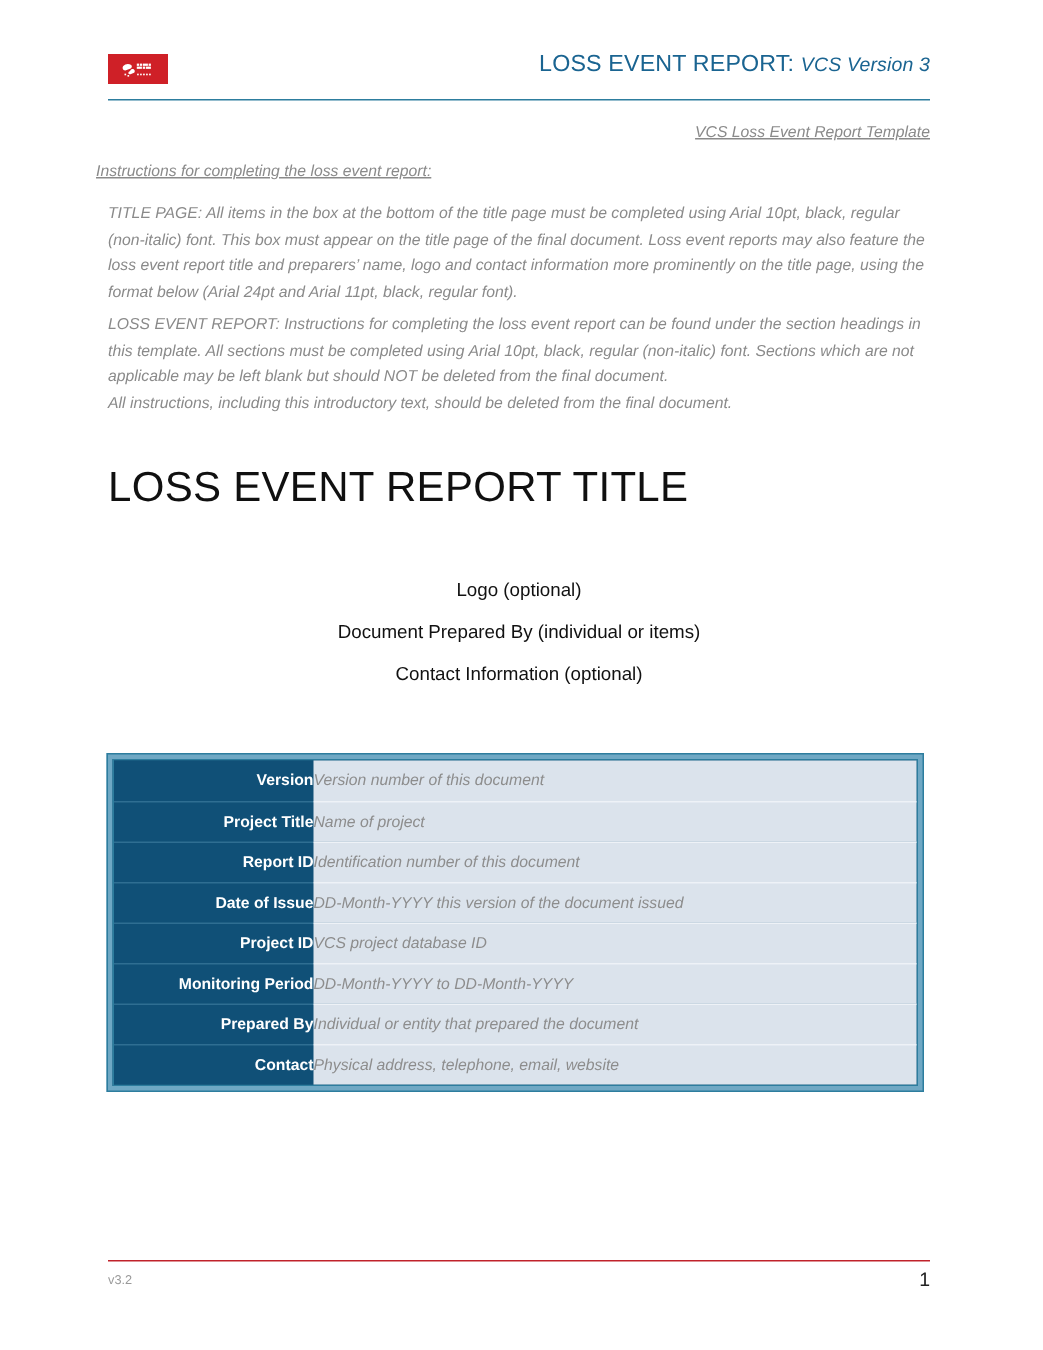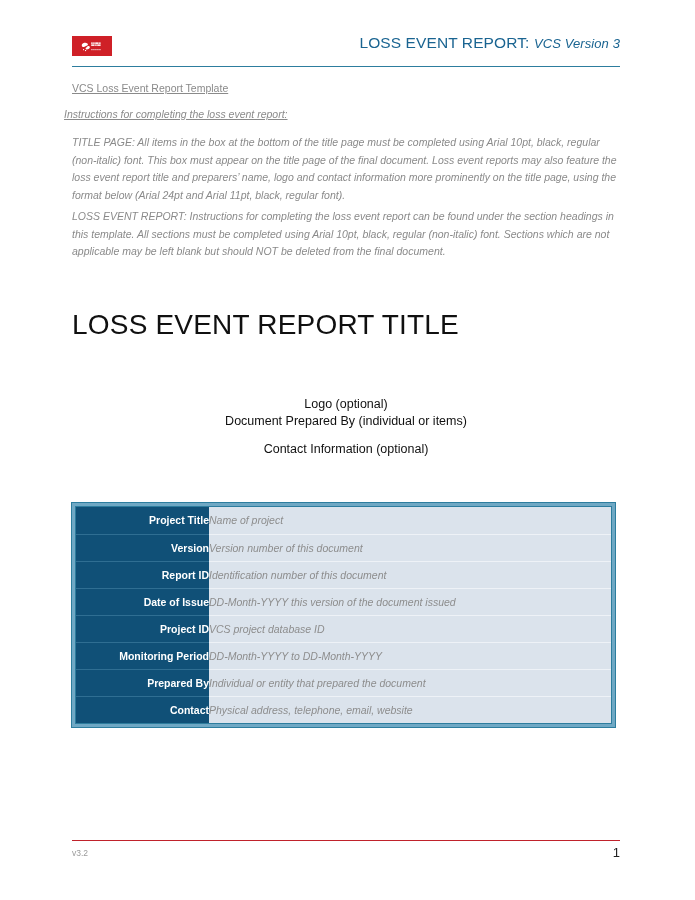--- a/index.html
+++ b/index.html
@@ -69,22 +69,23 @@
     height: 0;
     border-top: 1.6px solid #2d7d9e;
   }
 
   
   .doc-sub {
     position: absolute;
     left: 72px;
     top: 82px;
     width: 548px;
-    text-align: left;
-    font-size: 10.5px;
+    text-align: right;
+    font-size: 10.5px;
+    font-style: italic;
     color: #8a8a8a;
     text-decoration: underline;
   }
   .instr-head {
     position: absolute;
     left: 64px;
     top: 108px;
     font-size: 10.5px;
     font-style: italic;
     color: #8a8a8a;
@@ -116,21 +117,21 @@
     letter-spacing: 0.2px;
   }
   .sub-line {
     position: absolute;
     left: 72px;
     width: 548px;
     text-align: center;
     font-size: 12.5px;
     color: #111111;
   }
-  .sub-1 { top: 397px; }
+  .sub-1 { top: 386px; }
   .sub-2 { top: 414px; }
   .sub-3 { top: 442px; }
 
   
   .title-box {
     position: absolute;
     left: 71px;
     top: 502px;
     width: 545px;
     box-sizing: border-box;
@@ -243,38 +244,39 @@
   </div>
 
   <div class="header-rule"></div>
 
   <div class="doc-sub">VCS Loss Event Report Template</div>
 
   <div class="instr-head">Instructions for completing the loss event report:</div>
 
   <div class="instr-p instr-p1">TITLE PAGE: All items in the box at the bottom of the title page must be completed using Arial 10pt, black, regular (non-italic) font. This box must appear on the title page of the final document. Loss event reports may also feature the loss event report title and preparers’ name, logo and contact information more prominently on the title page, using the format below (Arial 24pt and Arial 11pt, black, regular font).</div>
   <div class="instr-p instr-p2">LOSS EVENT REPORT: Instructions for completing the loss event report can be found under the section headings in this template. All sections must be completed using Arial 10pt, black, regular (non-italic) font. Sections which are not applicable may be left blank but should NOT be deleted from the final document.</div>
+  <div class="instr-p instr-p3">All instructions, including this introductory text, should be deleted from the final document.</div>
 
   <div class="main-title">LOSS EVENT REPORT TITLE</div>
 
   <div class="sub-line sub-1">Logo (optional)</div>
   <div class="sub-line sub-2">Document Prepared By (individual or items)</div>
   <div class="sub-line sub-3">Contact Information (optional)</div>
 
   <div class="title-box">
     <div class="title-box-inner">
       <table class="meta">
         <tbody>
           <tr>
+            <td class="label">Version</td>
+            <td class="value">Version number of this document</td>
+          </tr>
+          <tr>
             <td class="label">Project Title</td>
             <td class="value">Name of project</td>
-          </tr>
-          <tr>
-            <td class="label">Version</td>
-            <td class="value">Version number of this document</td>
           </tr>
           <tr>
             <td class="label">Report ID</td>
             <td class="value">Identification number of this document</td>
           </tr>
           <tr>
             <td class="label">Date of Issue</td>
             <td class="value">DD-Month-YYYY this version of the document issued</td>
           </tr>
           <tr>

